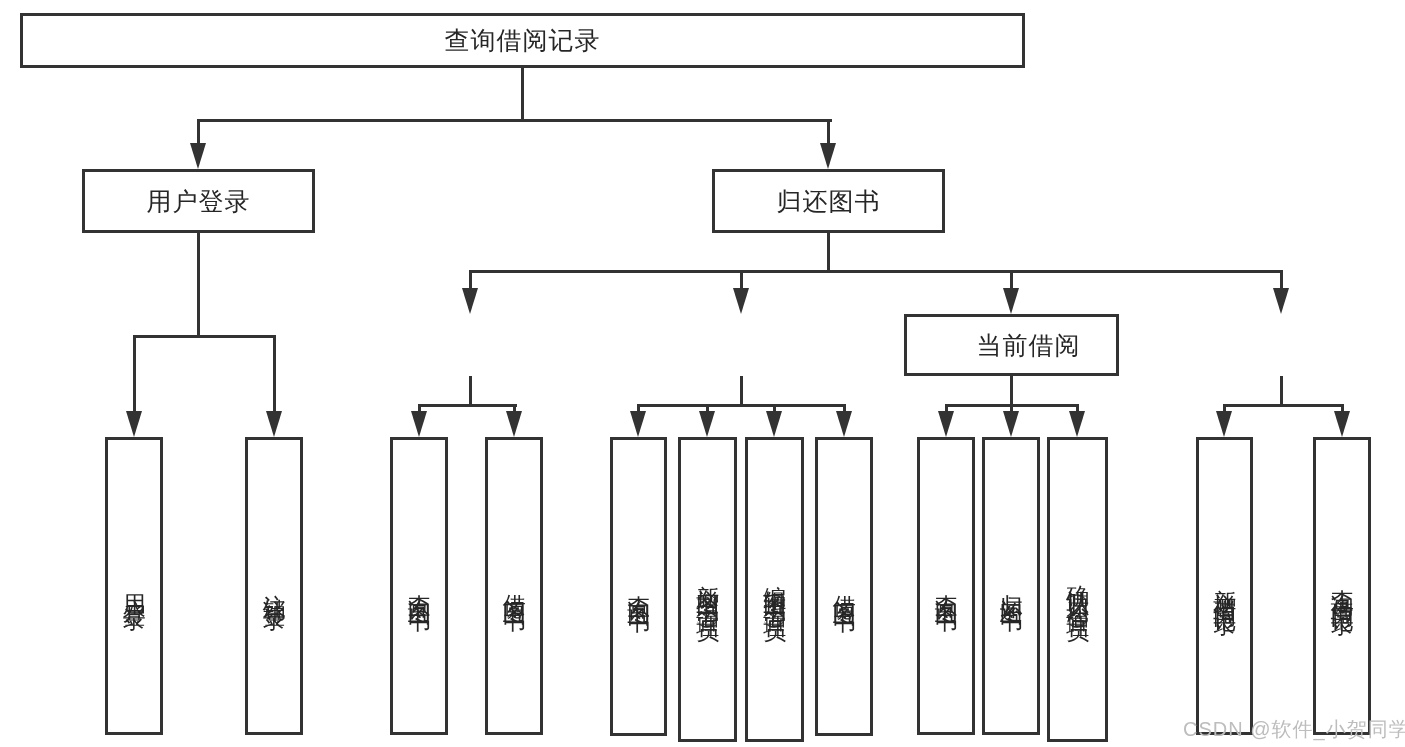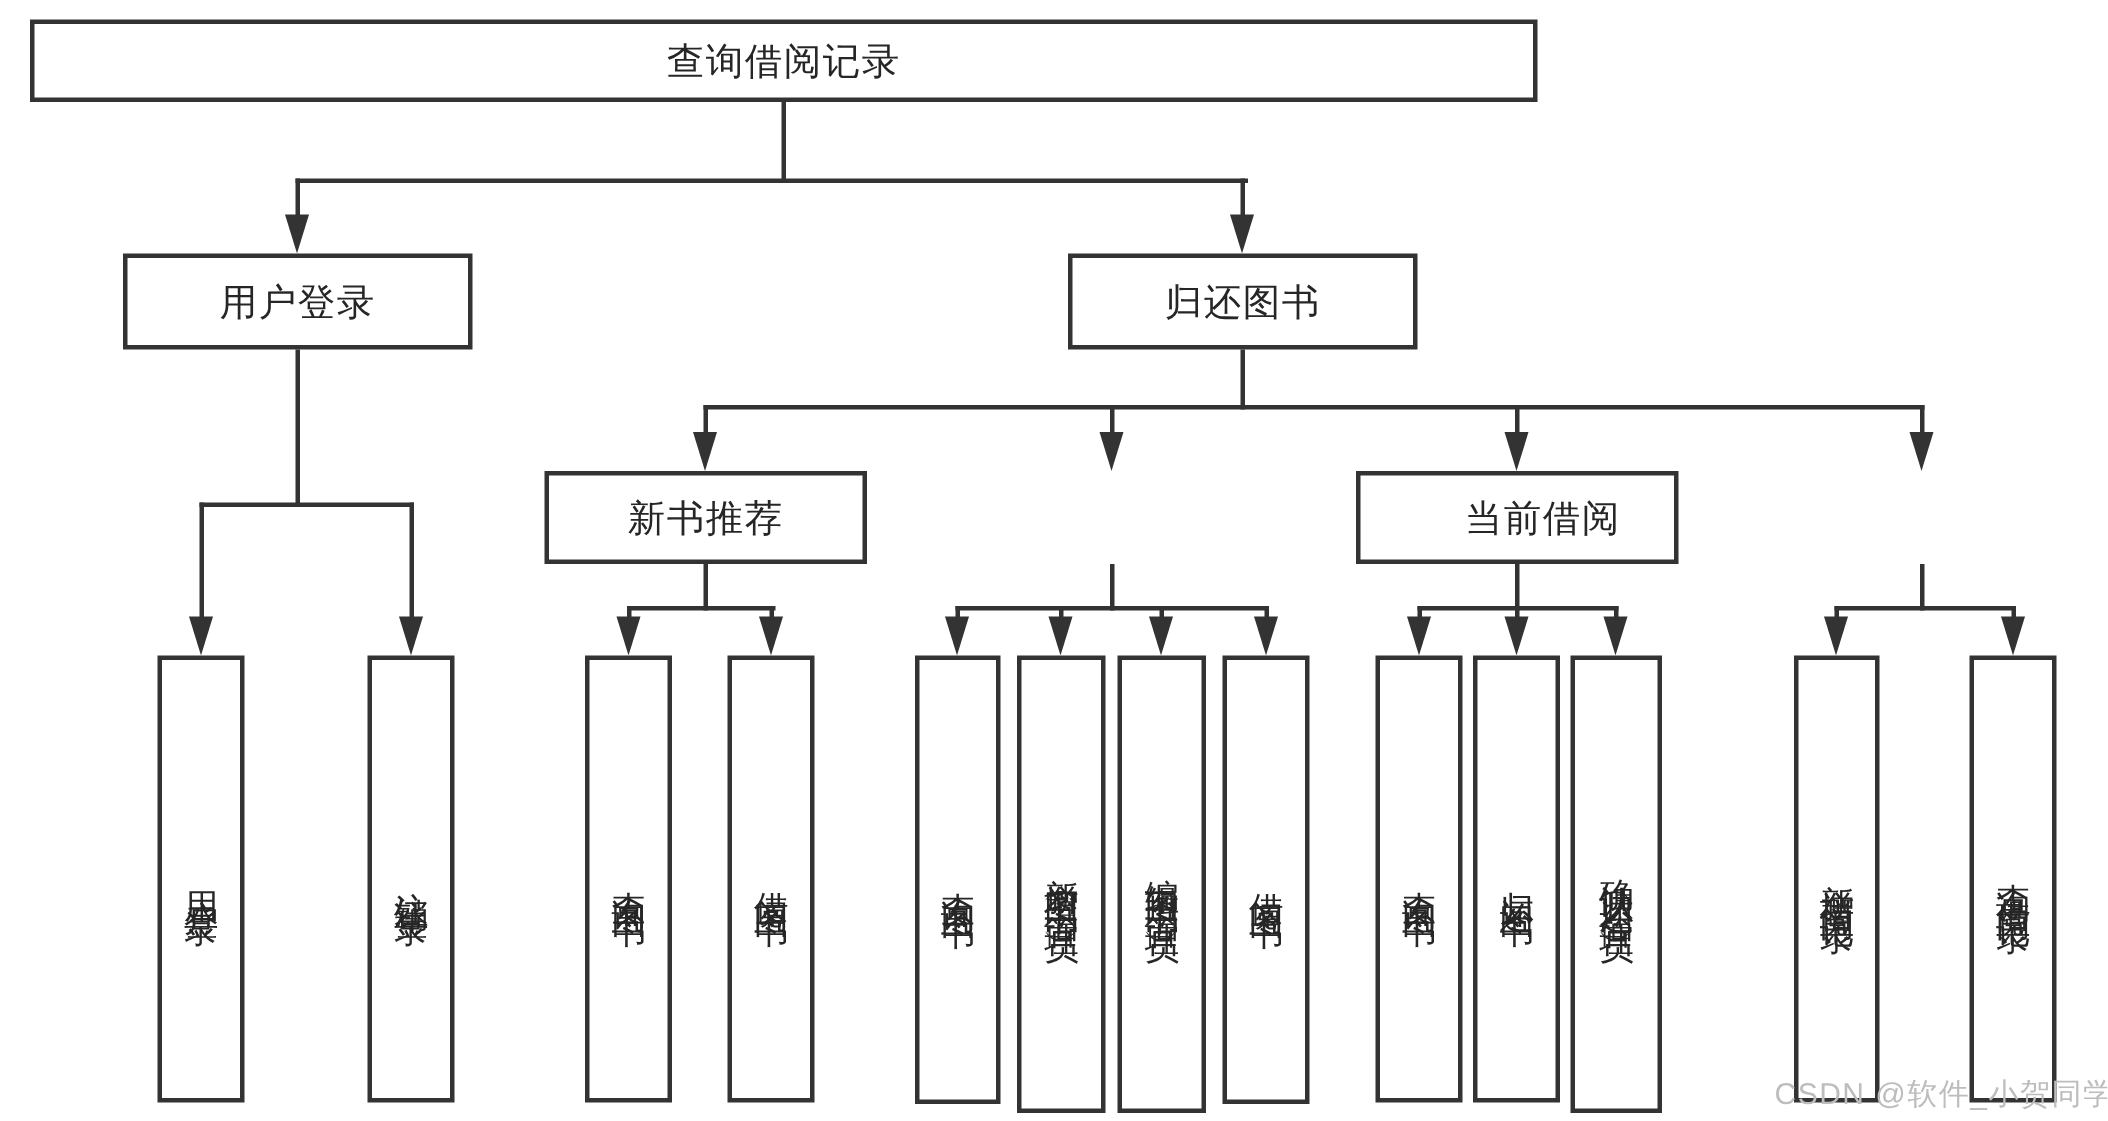--- a/index.html
+++ b/index.html
@@ -93,21 +93,20 @@
   <div class="line" style="left:469px; top:270px; width:814px; height:3px;"></div>
   <div class="line" style="left:469px; top:270px; width:3px; height:22px;"></div>
   <div class="arrow" style="left:462px; top:288px;"></div>
   <div class="line" style="left:740px; top:270px; width:3px; height:22px;"></div>
   <div class="arrow" style="left:733px; top:288px;"></div>
   <div class="line" style="left:1010px; top:270px; width:3px; height:22px;"></div>
   <div class="arrow" style="left:1003px; top:288px;"></div>
   <div class="line" style="left:1280px; top:270px; width:3px; height:22px;"></div>
   <div class="arrow" style="left:1273px; top:288px;"></div>
 
-  <div class="box" style="left:363px; top:314px; width:215px; height:62px;">新书推荐</div>
   <div class="box" style="left:904px; top:314px; width:215px; height:62px;padding-left:34px;">当前借阅</div>
 
   <div class="line" style="left:469px; top:376px; width:3px; height:31px;"></div>
   <div class="line" style="left:418px; top:404px; width:99px; height:3px;"></div>
   <div class="line" style="left:418px; top:404px; width:3px; height:10px;"></div>
   <div class="arrow" style="left:411px; top:411px;"></div>
   <div class="line" style="left:513px; top:404px; width:3px; height:10px;"></div>
   <div class="arrow" style="left:506px; top:411px;"></div>
 
   <div class="line" style="left:740px; top:376px; width:3px; height:31px;"></div>

